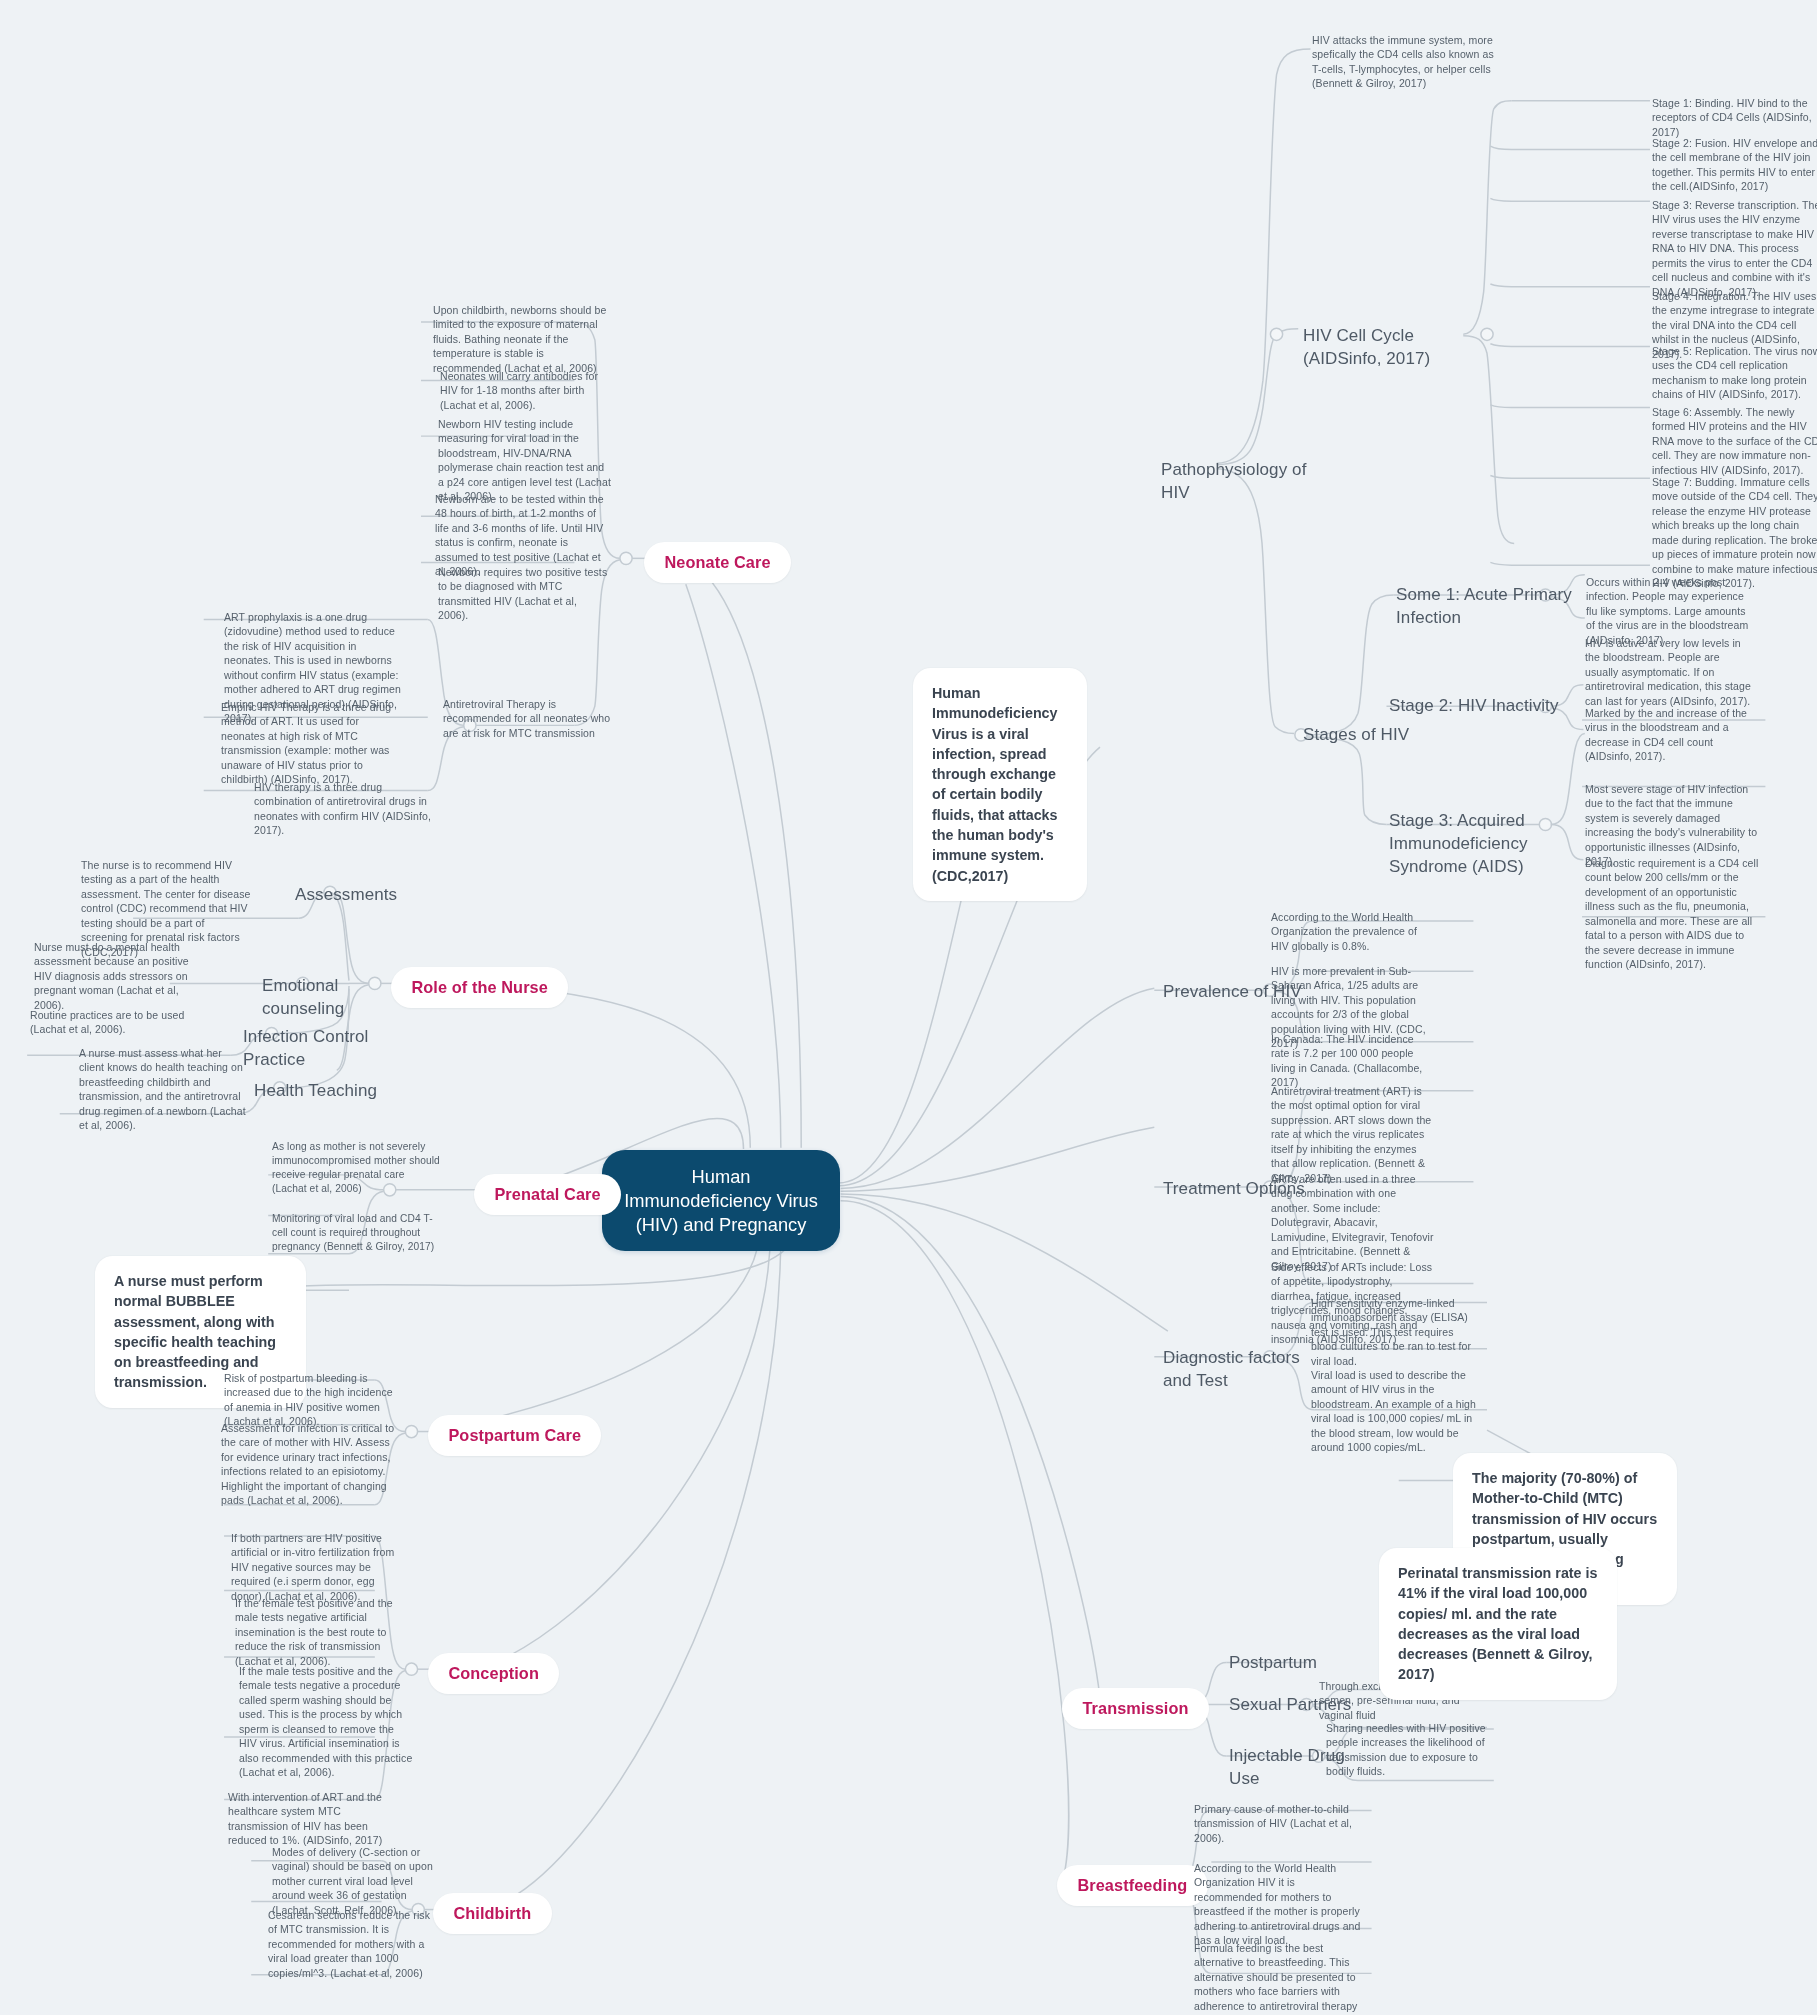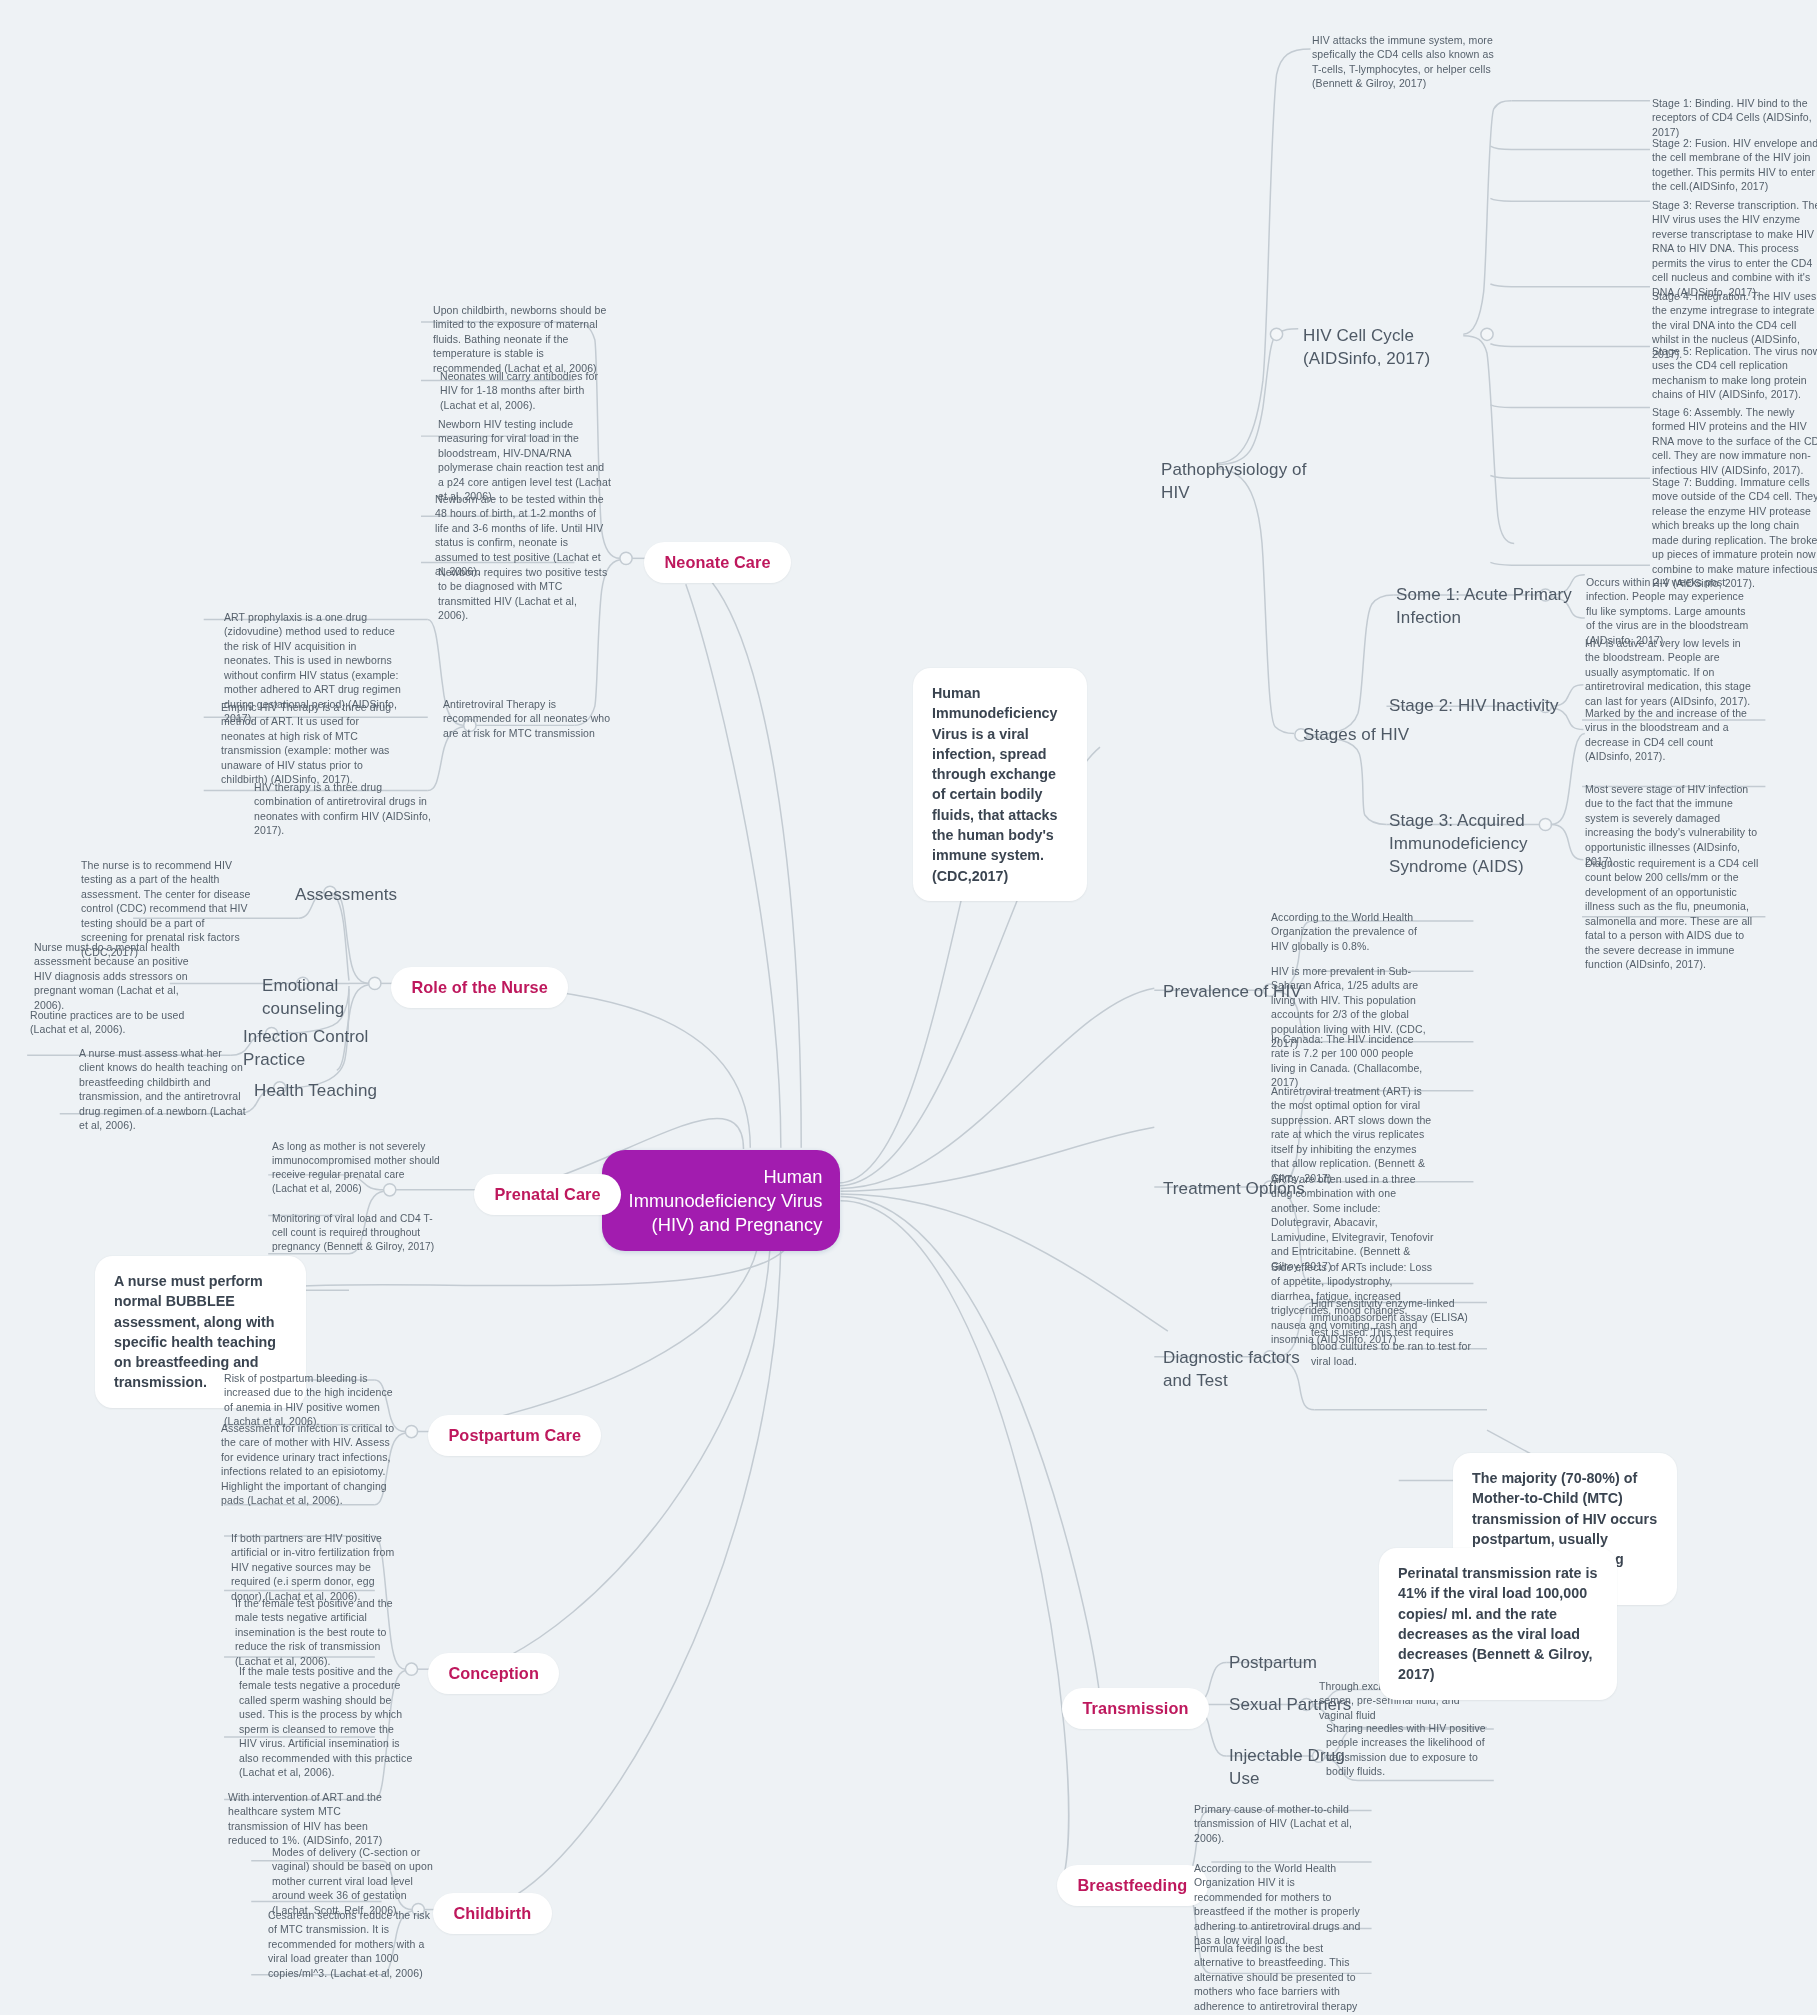--- a/index.html
+++ b/index.html
@@ -55,28 +55,28 @@
     padding:15px 19px;
     font-weight:bold;
     font-size:14.3px;
     line-height:1.42;
     color:#3a4450;
     box-shadow:0 0.7px 2px rgba(40,50,60,.07);
   }
 
   
   .root{
-    background:#a21caf;
+    background:#0c4a6e;
     border-radius:23px;
     padding:15px 17.7px;
     color:#ffffff;
     font-size:18.3px;
     font-weight:normal;
     line-height:1.3;
-    text-align:right;
+    text-align:center;
     box-shadow:0 1.4px 4.1px rgba(40,90,130,.16);
   }
 </style>
 </head>
 <body>
 
 <div id="canvas">
 
   <svg id="wires" viewBox="0 0 2676 2967">
 
@@ -300,20 +300,21 @@
   <div class="node leaf" style="left:1271px;top:964px;width:163px;">HIV is more prevalent in Sub-Saharan Africa, 1/25 adults are living with HIV. This population accounts for 2/3 of the global population living with HIV. (CDC, 2017)</div>
   <div class="node leaf" style="left:1271px;top:1032px;width:162px;">In Canada: The HIV incidence rate is 7.2 per 100 000 people living in Canada. (Challacombe, 2017)</div>
 
   <div class="node midlabel" style="left:1163px;top:1178px;width:149px;">Treatment Options</div>
   <div class="node leaf" style="left:1271px;top:1084px;width:163px;">Antiretroviral treatment (ART) is the most optimal option for viral suppression. ART slows down the rate at which the virus replicates itself by inhibiting the enzymes that allow replication. (Bennett &amp; Gilroy, 2017)</div>
   <div class="node leaf" style="left:1271px;top:1172px;width:163px;">ARTs are often used in a three drug combination with one another. Some include: Dolutegravir, Abacavir, Lamivudine, Elvitegravir, Tenofovir and Emtricitabine. (Bennett &amp; Gilroy, 2017)</div>
   <div class="node leaf" style="left:1271px;top:1260px;width:163px;">Side effects of ARTs include: Loss of appetite, lipodystrophy, diarrhea, fatigue, increased triglycerides, mood changes, nausea and vomiting, rash and insomnia (AIDSInfo, 2017)</div>
 
   <div class="node midlabel" style="left:1163px;top:1347px;width:170px;">Diagnostic factors and Test</div>
   <div class="node leaf" style="left:1311px;top:1296px;width:170px;">High sensitivity enzyme-linked immunoabsorbent assay (ELISA) test is used. This test requires blood cultures to be ran to test for viral load.</div>
+  <div class="node leaf" style="left:1311px;top:1368px;width:171px;">Viral load is used to describe the amount of HIV virus in the bloodstream. An example of a high viral load is 100,000 copies/ mL in the blood stream, low would be around 1000 copies/mL.</div>
 
   <div class="node pill" style="left:644px;top:542px;">Neonate Care</div>
 
   <div class="node leaf" style="left:433px;top:303px;width:175px;">Upon childbirth, newborns should be limited to the exposure of maternal fluids. Bathing neonate if the temperature is stable is recommended (Lachat et al, 2006)</div>
   <div class="node leaf" style="left:440px;top:369px;width:170px;">Neonates will carry antibodies for HIV for 1-18 months after birth (Lachat et al, 2006).</div>
   <div class="node leaf" style="left:438px;top:417px;width:173px;">Newborn HIV testing include measuring for viral load in the bloodstream, HIV-DNA/RNA polymerase chain reaction test and a p24 core antigen level test (Lachat et al, 2006).</div>
   <div class="node leaf" style="left:435px;top:492px;width:174px;">Newborn are to be tested within the 48 hours of birth, at 1-2 months of life and 3-6 months of life. Until HIV status is confirm, neonate is assumed to test positive (Lachat et al, 2006).</div>
   <div class="node leaf" style="left:438px;top:565px;width:170px;">Newborn requires two positive tests to be diagnosed with MTC transmitted HIV (Lachat et al, 2006).</div>
 
   <div class="node leaf" style="left:443px;top:697px;width:175px;">Antiretroviral Therapy is recommended for all neonates who are at risk for MTC transmission</div>

